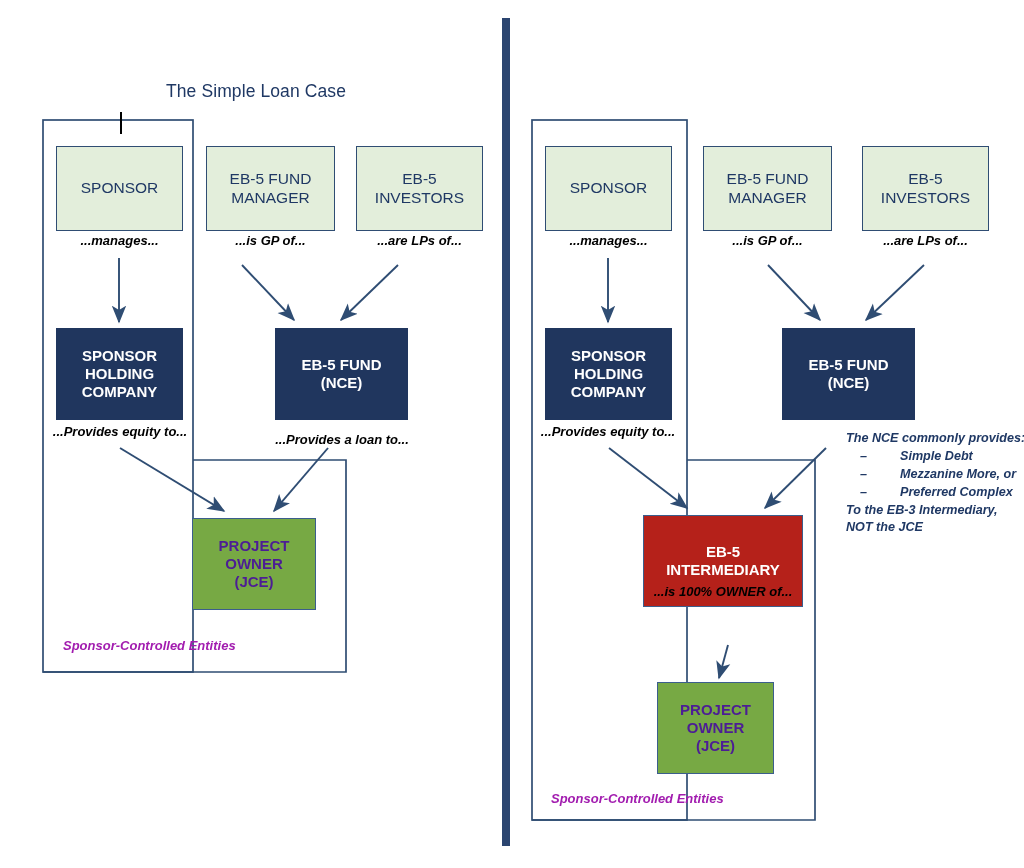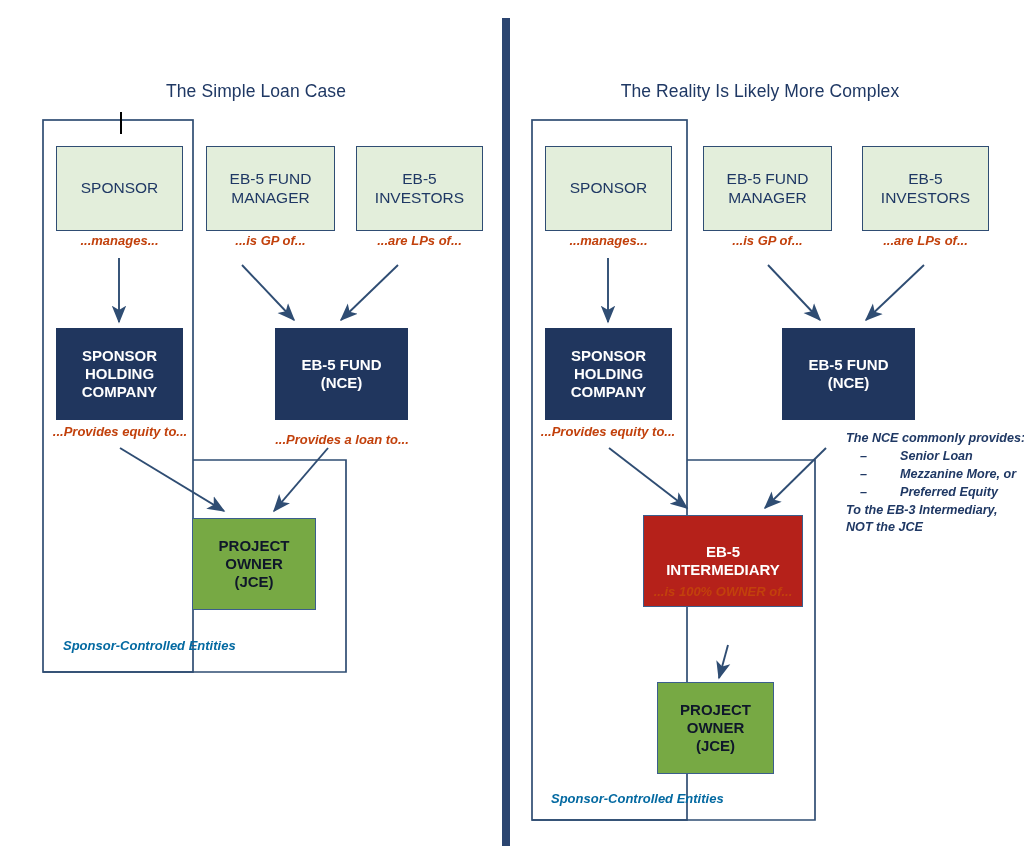--- a/index.html
+++ b/index.html
@@ -59,47 +59,47 @@
   }
   .node-navy {
     background: #20365e;
     color: #ffffff;
     font-size: 15px;
     font-weight: 700;
     border-color: #20365e;
   }
   .node-green {
     background: #77a944;
-    color: #0f172a;
+    color: #4c1d95;
     font-size: 15px;
     font-weight: 700;
     border-color: #3b5e8c;
   }
   .node-red {
     background: #b5211a;
     color: #ffffff;
     font-size: 15px;
     font-weight: 700;
     border-color: #3b5e8c;
   }
   .edge-label {
     position: absolute;
     font-size: 13px;
     font-style: italic;
     font-weight: 600;
-    color: #c2410c;
+    color: #000000;
     white-space: nowrap;
     text-align: center;
   }
   .group-caption {
     position: absolute;
     font-size: 13px;
     font-style: italic;
     font-weight: 700;
-    color: #0369a1;
+    color: #a21caf;
     white-space: nowrap;
   }
   .note {
     position: absolute;
     font-size: 12.6px;
     font-style: italic;
     font-weight: 700;
     color: #1f3864;
     line-height: 1.42;
   }
@@ -214,21 +214,20 @@
   <div class="node node-green" style="left:192px; top:518px; width:124px; height:92px;">
     <span class="lines">
       <span>PROJECT</span><br>
       <span>OWNER</span><br>
       <span>(JCE)</span>
     </span>
   </div>
 
   <div class="group-caption" style="left:63px; top:638px;">Sponsor-Controlled Entities</div>
 
-  <div class="panel-title" style="left:600px; top:81px; width:320px;">The Reality Is Likely More Complex</div>
 
   <div class="node node-light" style="left:545px; top:146px; width:127px; height:85px;">
     <span class="lines">SPONSOR</span>
   </div>
 
   <div class="node node-light" style="left:703px; top:146px; width:129px; height:85px;">
     <span class="lines">
       <span>EB-5 FUND</span><br>
       <span>MANAGER</span>
     </span>
@@ -257,23 +256,23 @@
     <span class="lines">
       <span>EB-5 FUND</span><br>
       <span>(NCE)</span>
     </span>
   </div>
 
   <div class="edge-label" style="left:532px; top:424px; width:152px;">...Provides equity to...</div>
 
   <div class="note" style="left:846px; top:430px;">
     <span class="note-row">The NCE commonly provides:</span>
-    <span class="bullet-row"><span class="dash">–</span><span>Senior Loan</span></span>
+    <span class="bullet-row"><span class="dash">–</span><span>Simple Debt</span></span>
     <span class="bullet-row"><span class="dash">–</span><span>Mezzanine More, or</span></span>
-    <span class="bullet-row"><span class="dash">–</span><span>Preferred Equity</span></span>
+    <span class="bullet-row"><span class="dash">–</span><span>Preferred Complex</span></span>
     <span class="note-row">To the EB-3 Intermediary,</span>
     <span class="note-row">NOT the JCE</span>
   </div>
 
   <div class="node node-red" style="left:643px; top:515px; width:160px; height:92px;">
     <span class="lines">
       <span>EB-5</span><br>
       <span>INTERMEDIARY</span>
     </span>
   </div>

